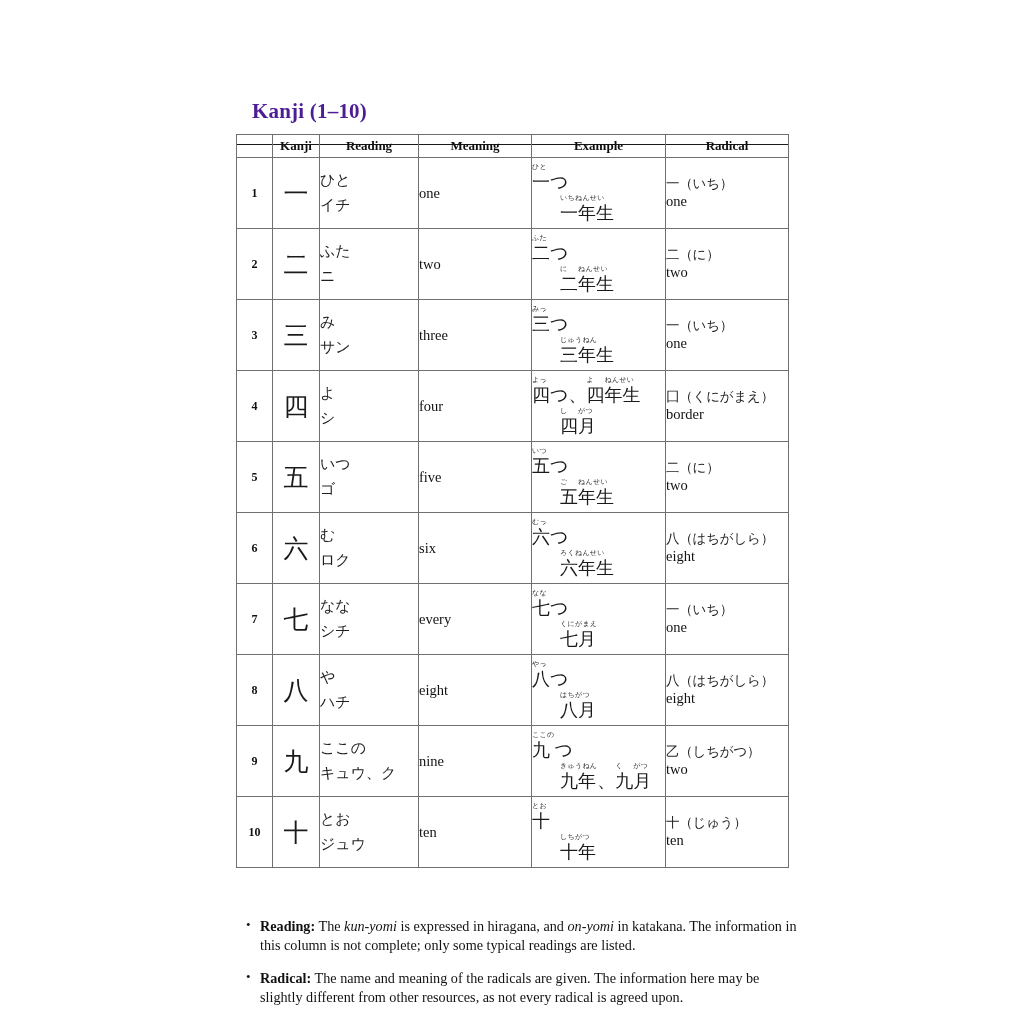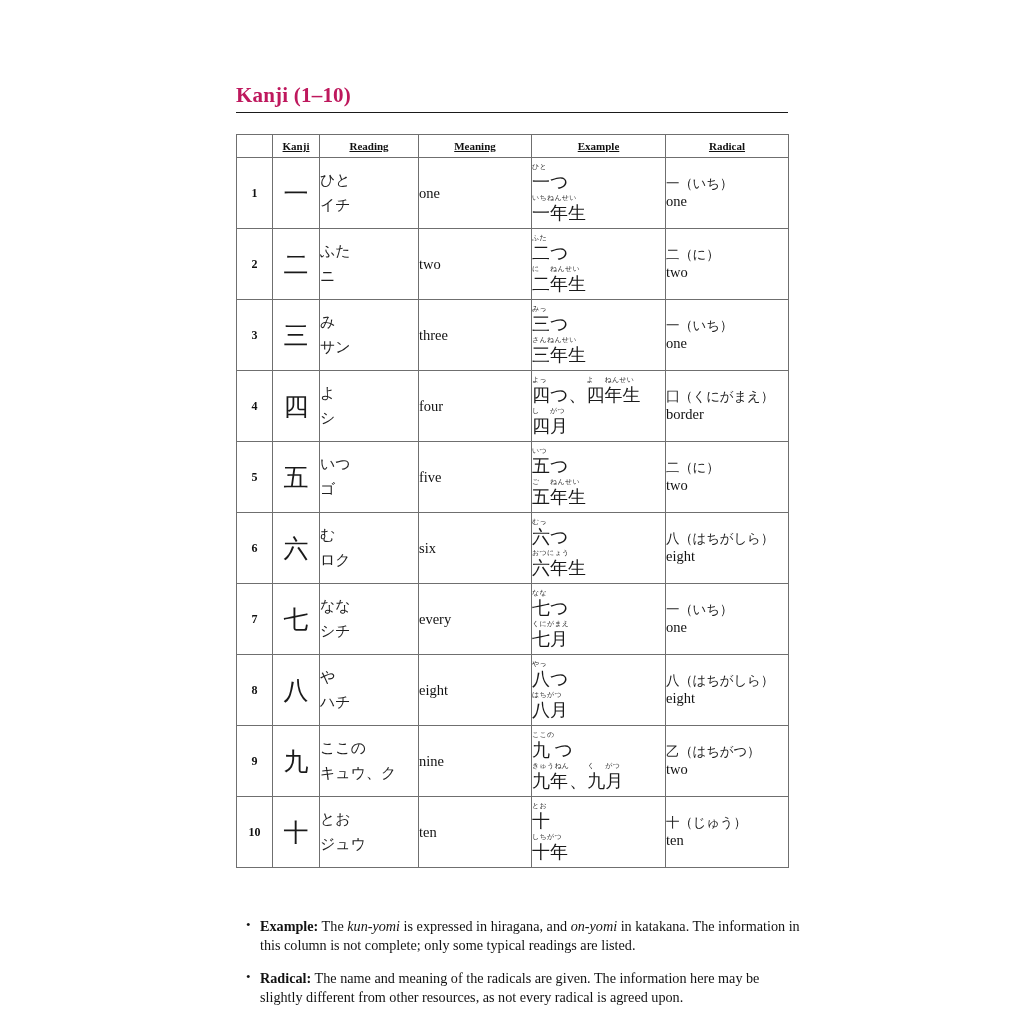--- a/index.html
+++ b/index.html
@@ -27,23 +27,23 @@
     position: absolute;
     left: 236px;
     top: 84px;
     width: 552px;
   }
   .page-title {
     font-family: "Liberation Serif", serif;
     font-weight: bold;
     font-size: 21px;
     letter-spacing: 0.2px;
-    color: #be185d;
+    color: #4c1d95;
     line-height: 1.1;
-    margin: 0;
+    margin: 16px;
     padding: 0 0 5px 0;
   }
   .title-rule {
     border: 0;
     border-top: 1.6px solid #1a1a1a;
     margin: 0;
     width: 100%;
   }
 
   
@@ -70,26 +70,25 @@
   col.c-num     { width: 36px; }
   col.c-kanji   { width: 47px; }
   col.c-reading { width: 99px; }
   col.c-meaning { width: 113px; }
   col.c-example { width: 134px; }
   col.c-radical { width: 123px; }
 
   thead th {
     font-family: "Liberation Serif", serif;
     font-weight: bold;
-    font-size: 11px;
+    font-size: 13px;
     height: 22px;
     line-height: 22px;
     color: #101010;
     border-bottom: 1.4px solid #2b2b2b;
-    text-decoration: underline;
   }
   thead th.blank-head { }
 
   tbody tr { height: 71px; }
 
   td.cell-num {
     text-align: center;
     font-weight: bold;
     font-size: 12px;
     font-family: "Liberation Serif", serif;
@@ -146,21 +145,21 @@
     font-family: "Liberation Serif", serif;
     font-size: 14.5px;
     color: #111;
   }
 
   
   .ex-line {
     display: block;
     white-space: nowrap;
   }
-  .ex-line + .ex-line { margin-top: 2px; }
+  .ex-line + .ex-line { margin-top: 2px; margin-left: 28px; }
   .ruby-grp {
     display: inline-block;
     vertical-align: bottom;
     text-align: left;
     line-height: 1;
   }
   .ruby-top {
     display: block;
     font-family: "DejaVu Sans", sans-serif;
     font-size: 7px;
@@ -285,21 +284,21 @@
           <tr>
             <td class="cell-num">3</td>
             <td class="cell-kanji">三</td>
             <td class="cell-reading">
               <span class="reading-line">み</span>
               <span class="reading-line">サン</span>
             </td>
             <td class="cell-meaning">three</td>
             <td class="cell-example">
               <span class="ex-line"><span class="ruby-grp"><span class="ruby-top">みっ</span><span class="ruby-base">三</span></span><span class="ex-plain">つ</span></span>
-              <span class="ex-line"><span class="ruby-grp"><span class="ruby-top">さんねんせい</span><span class="ruby-base">三年生</span></span></span>
+              <span class="ex-line"><span class="ruby-grp"><span class="ruby-top">じゅうねん</span><span class="ruby-base">三年生</span></span></span>
             </td>
             <td class="cell-radical">
               <span class="radical-name">一（いち）</span>
               <span class="radical-meaning">one</span>
             </td>
           </tr>
           <tr>
             <td class="cell-num">4</td>
             <td class="cell-kanji">四</td>
             <td class="cell-reading">
@@ -336,21 +335,21 @@
           <tr>
             <td class="cell-num">6</td>
             <td class="cell-kanji">六</td>
             <td class="cell-reading">
               <span class="reading-line">む</span>
               <span class="reading-line">ロク</span>
             </td>
             <td class="cell-meaning">six</td>
             <td class="cell-example">
               <span class="ex-line"><span class="ruby-grp"><span class="ruby-top">むっ</span><span class="ruby-base">六</span></span><span class="ex-plain">つ</span></span>
-              <span class="ex-line"><span class="ruby-grp"><span class="ruby-top">おつにょう</span><span class="ruby-base">六年生</span></span></span>
+              <span class="ex-line"><span class="ruby-grp"><span class="ruby-top">ろくねんせい</span><span class="ruby-base">六年生</span></span></span>
             </td>
             <td class="cell-radical">
               <span class="radical-name">八（はちがしら）</span>
               <span class="radical-meaning">eight</span>
             </td>
           </tr>
           <tr>
             <td class="cell-num">7</td>
             <td class="cell-kanji">七</td>
             <td class="cell-reading">
@@ -390,21 +389,21 @@
             <td class="cell-reading">
               <span class="reading-line">ここの</span>
               <span class="reading-line">キュウ、ク</span>
             </td>
             <td class="cell-meaning">nine</td>
             <td class="cell-example">
               <span class="ex-line"><span class="ruby-grp"><span class="ruby-top">ここの</span><span class="ruby-base">九</span></span><span class="ex-plain">つ</span></span>
               <span class="ex-line"><span class="ruby-grp"><span class="ruby-top">きゅうねん</span><span class="ruby-base">九年</span></span><span class="ex-plain">、</span><span class="ruby-grp"><span class="ruby-top">く</span><span class="ruby-base">九</span></span><span class="ruby-grp"><span class="ruby-top">がつ</span><span class="ruby-base">月</span></span></span>
             </td>
             <td class="cell-radical">
-              <span class="radical-name">乙（はちがつ）</span>
+              <span class="radical-name">乙（しちがつ）</span>
               <span class="radical-meaning">two</span>
             </td>
           </tr>
           <tr>
             <td class="cell-num">10</td>
             <td class="cell-kanji">十</td>
             <td class="cell-reading">
               <span class="reading-line">とお</span>
               <span class="reading-line">ジュウ</span>
             </td>
@@ -416,17 +415,17 @@
             <td class="cell-radical">
               <span class="radical-name">十（じゅう）</span>
               <span class="radical-meaning">ten</span>
             </td>
           </tr>
         </tbody>
     </table>
   </div>
 
   <div class="notes" id="notes-container">
-      <p class="note"><span class="bullet">•</span><span class="note-label">Example:</span><span> The </span><span class="it">kun-yomi</span><span> is expressed in hiragana, and </span><span class="it">on-yomi</span><span> in katakana. The information in this column is not complete; only some typical readings are listed.</span></p>
+      <p class="note"><span class="bullet">•</span><span class="note-label">Reading:</span><span> The </span><span class="it">kun-yomi</span><span> is expressed in hiragana, and </span><span class="it">on-yomi</span><span> in katakana. The information in this column is not complete; only some typical readings are listed.</span></p>
       <p class="note"><span class="bullet">•</span><span class="note-label">Radical:</span><span> The name and meaning of the radicals are given. The information here may be slightly different from other resources, as not every radical is agreed upon.</span></p>
     </div>
 
 </div>
 
 </body></html>

